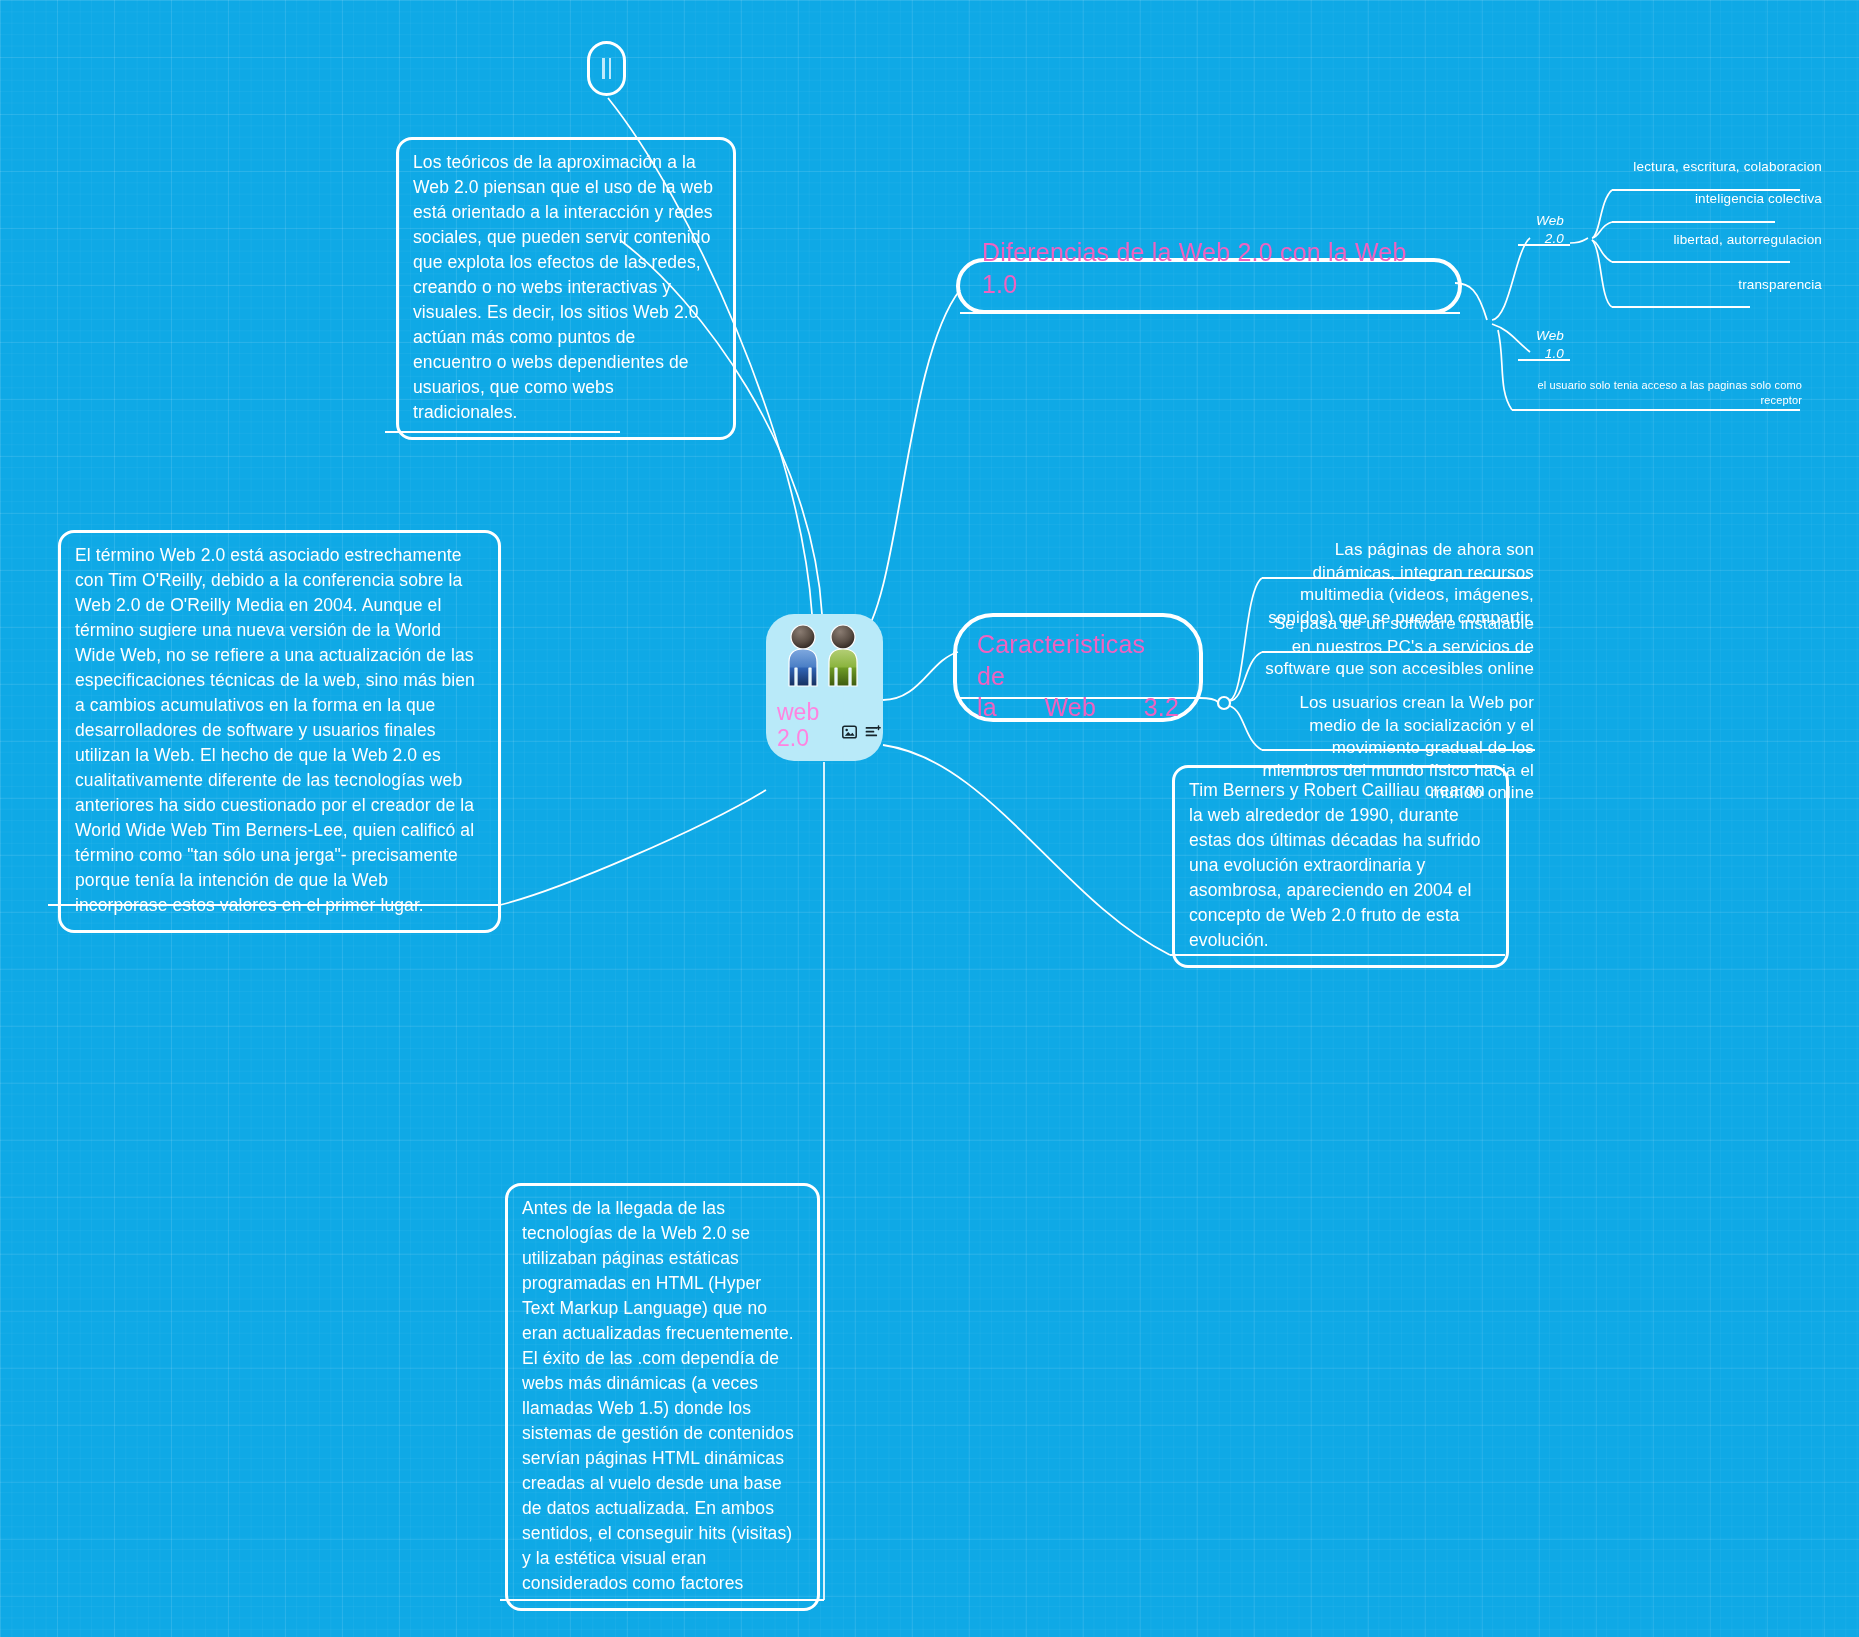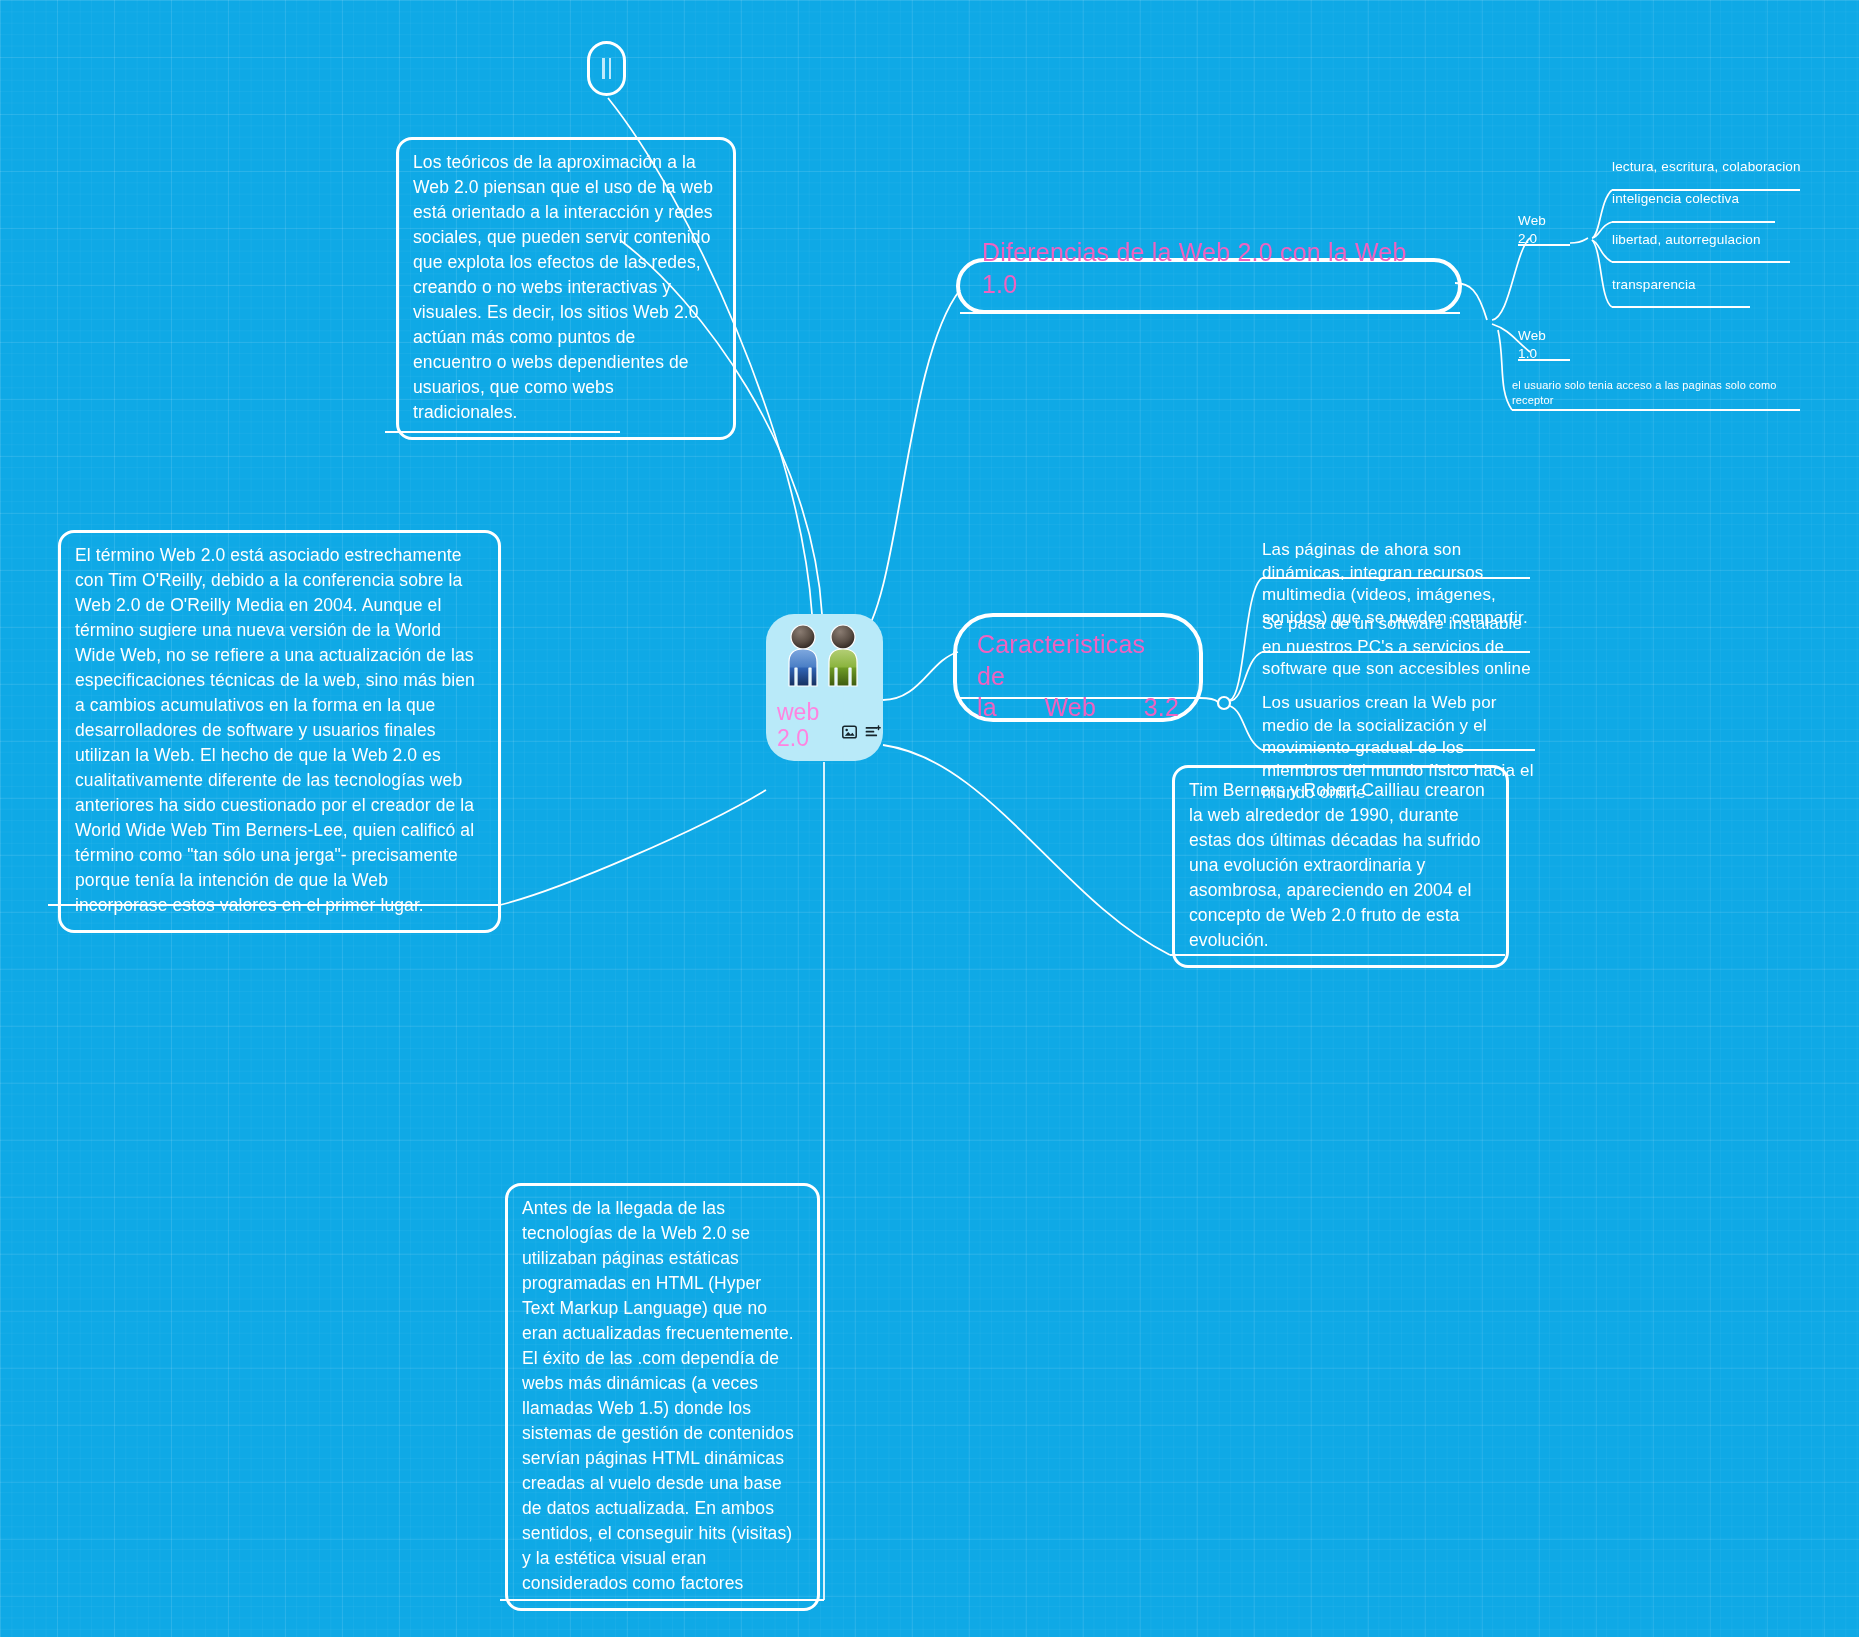--- a/index.html
+++ b/index.html
@@ -129,26 +129,27 @@
     width: 2.6px;
     height: 21px;
     background: #bfe9fb;
   }
 
   
   .leaf {
     position: absolute;
     color: #ffffff;
     letter-spacing: 0.15px;
+    text-align: right;
   }
   .leaf.sm   { font-size: 13.5px; line-height: 1.32; }
   .leaf.md   { font-size: 11px; line-height: 1.34; }
   .leaf.cat  { font-size: 17px;   line-height: 1.33; }
 
-  .leaf.branch-label { font-size: 13.5px; line-height: 1.30; }
+  .leaf.branch-label { font-size: 13.5px; line-height: 1.30; font-style: italic; }
 
   svg.icon { display: block; }
 </style>
 </head>
 <body>
 
 <div id="canvas">
 
   <svg id="wires" viewBox="0 0 1859 1637" width="1859" height="1637">
 

